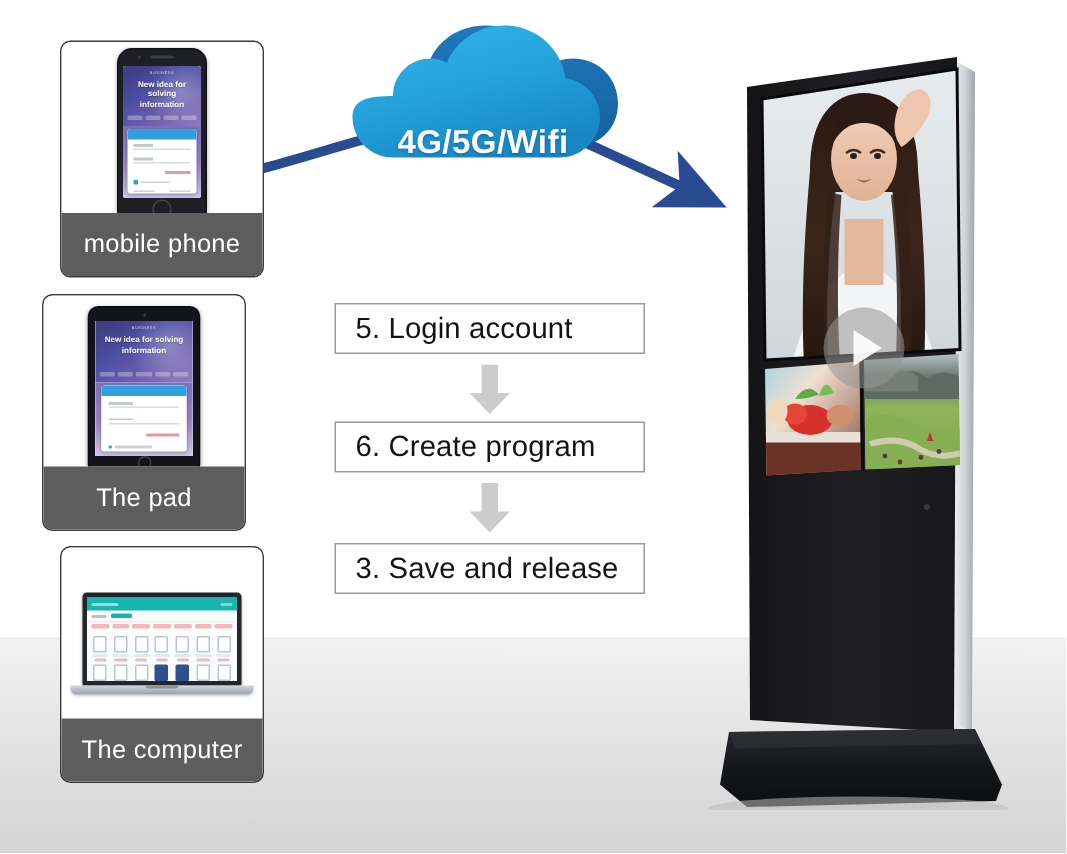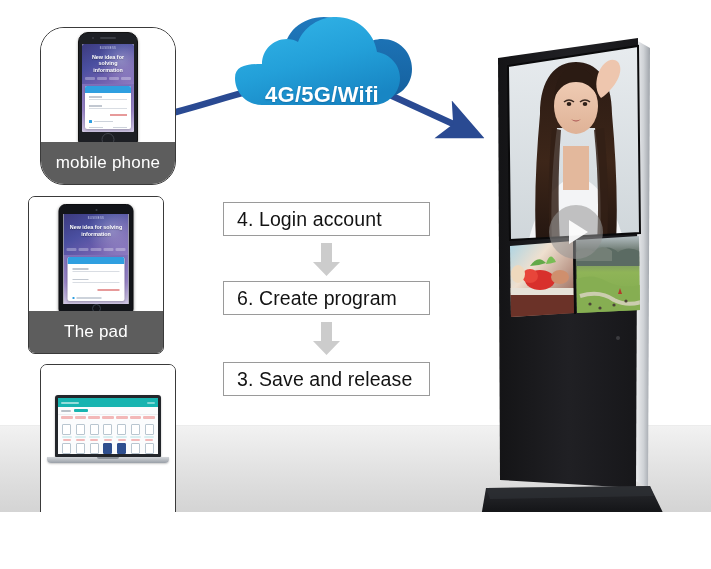--- a/index.html
+++ b/index.html
@@ -1,21 +1,21 @@
 <!DOCTYPE html>
 <html><head>
 <meta charset="utf-8">
 <style>
   html,body{margin:0;padding:0;}
   body{
     width:711px;height:569px;overflow:hidden;
     font-family:"Liberation Sans",sans-serif;
     background:#ffffff;
   }
-  #stage{position:relative;width:711px;height:512px;overflow:hidden;background:#fff;text-decoration:underline;}
+  #stage{position:relative;width:711px;height:569px;overflow:hidden;background:#fff;text-decoration:underline;}
 
   
   .floor{
     position:absolute;left:0;right:0;top:425px;bottom:0;
     background:linear-gradient(180deg,#f2f2f2 0%,#e7e7e7 35%,#dcdcdc 70%,#d4d4d4 100%);
   }
   .floor-line{position:absolute;left:0;right:0;top:425px;height:1px;background:#ececec;}
 
   
   .card{
@@ -27,21 +27,21 @@
     box-sizing:border-box;
   }
   .card-stage{position:absolute;left:0;right:0;top:0;bottom:42px;overflow:hidden;background:#fff;}
   .card-cap{
     position:absolute;left:0;right:0;bottom:0;height:42px;
     background:#5d5d5d;color:#fff;
     display:flex;align-items:center;justify-content:center;
     font-size:17px;letter-spacing:.2px;
   }
 
-  #card-phone{left:40px;top:27px;width:136px;height:158px;border-radius:24px;}
+  #card-phone{left:40px;top:27px;width:136px;height:158px;}
   #card-pad  {left:28px;top:196px;width:136px;height:158px;}
   #card-pc   {left:40px;top:364px;width:136px;height:158px;}
 
   
   .phone{
     position:absolute;left:50%;top:4px;transform:translateX(-50%);
     width:60px;height:118px;background:#1d1f24;border-radius:10px;
     box-shadow:0 1px 3px rgba(0,0,0,.35);
     border:1px solid #111;box-sizing:border-box;
   }
@@ -368,24 +368,25 @@
                 <div class="tile">
                     <div class="tc"></div>
                   </div>
               </div>
             </div>
           </div>
         </div>
         <div class="base"></div>
       </div>
     </div>
+    <div class="card-cap">The computer</div>
   </div>
 
   <div class="step" id="step1">
-    <span>4. Login account</span>
+    <span>5. Login account</span>
   </div>
 
   <div class="arrow-d" style="top:243px;">
     <svg viewBox="0 0 31 33" style="width:31px;height:33px;display:block;">
       <path d="M10,0 H21 V19 H29 L15.5,33 L2,19 H10 Z" fill="#cccccc"></path>
     </svg>
   </div>
 
   <div class="step" id="step2">
     <span>6. Create program</span>

